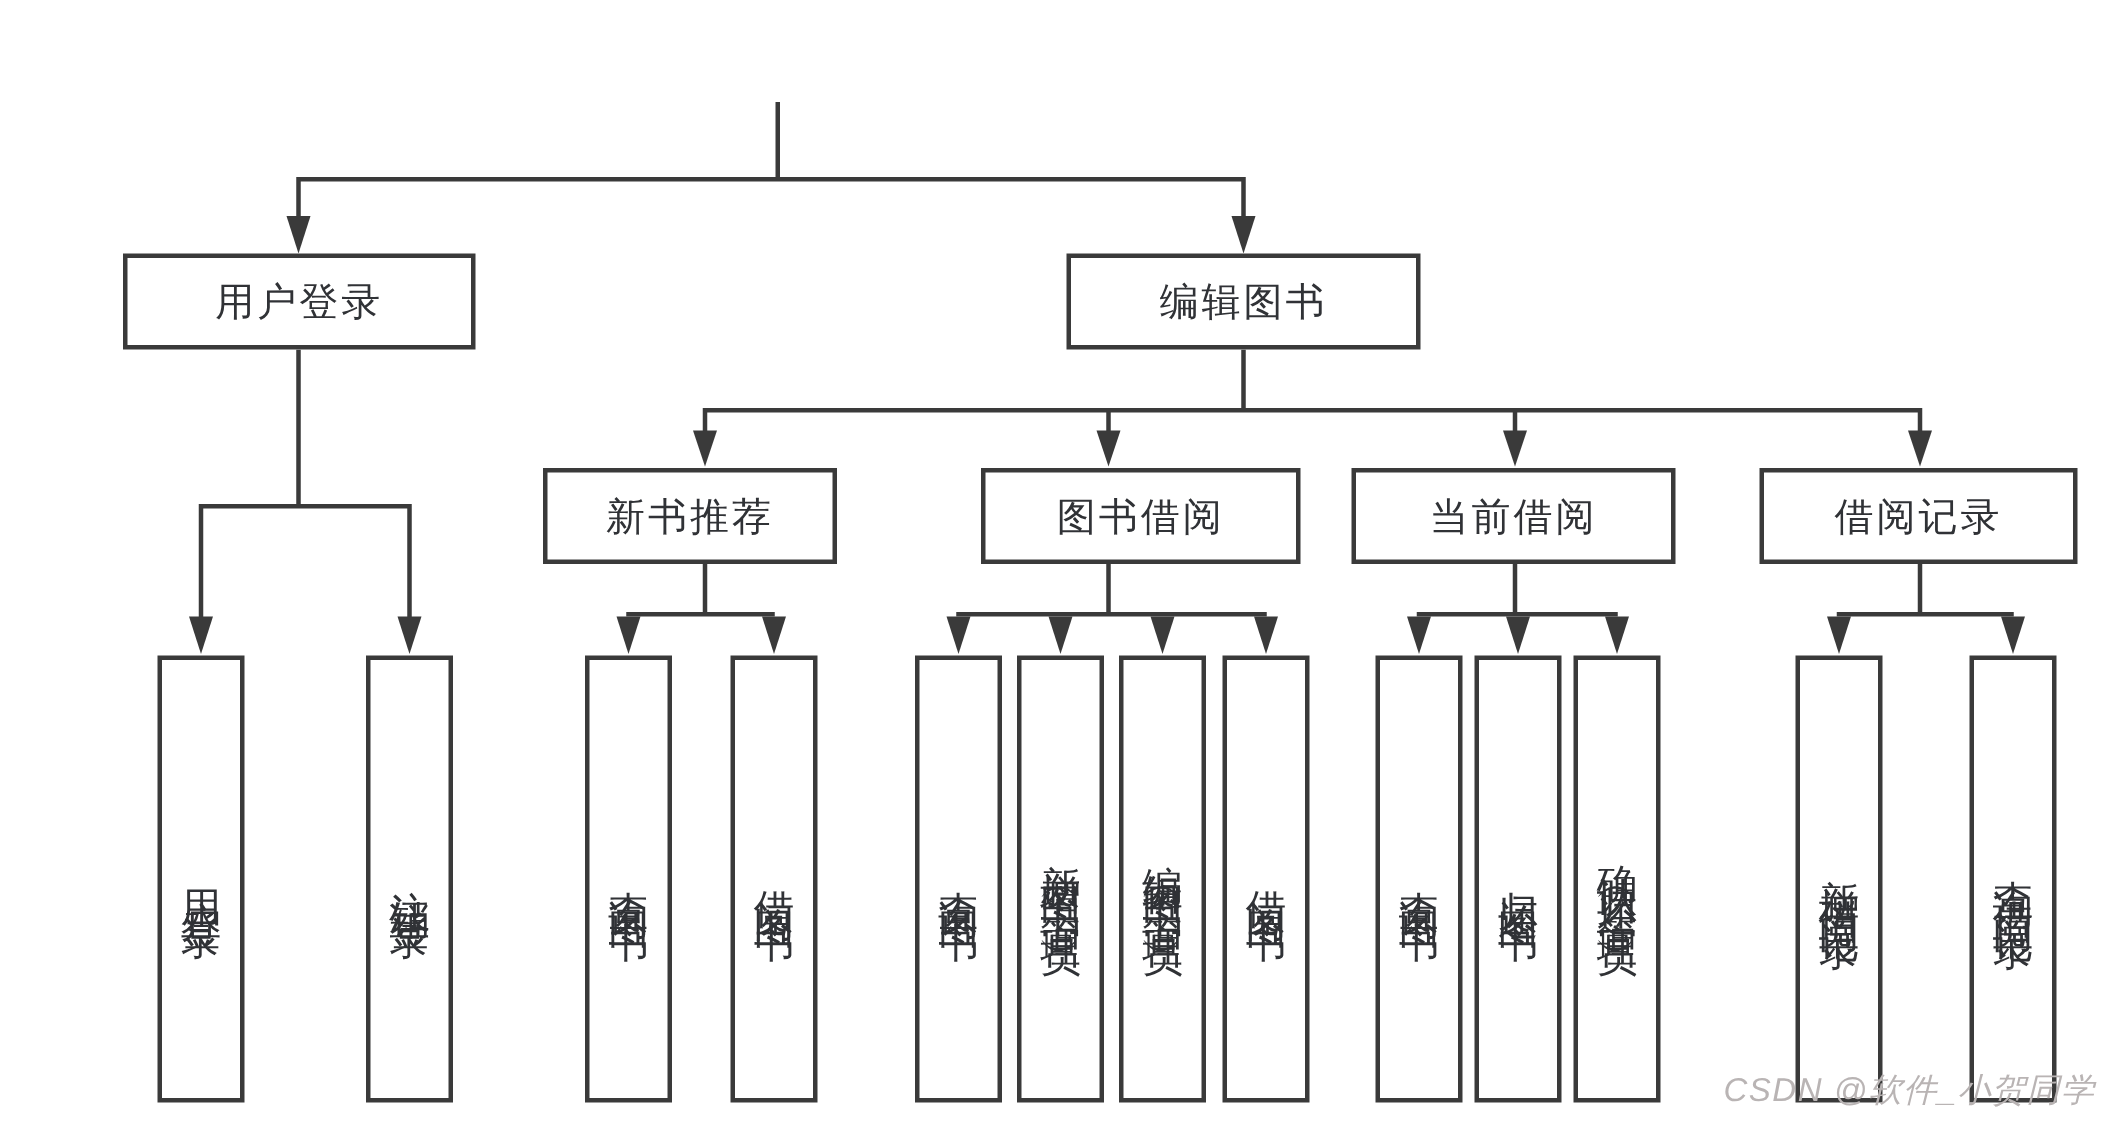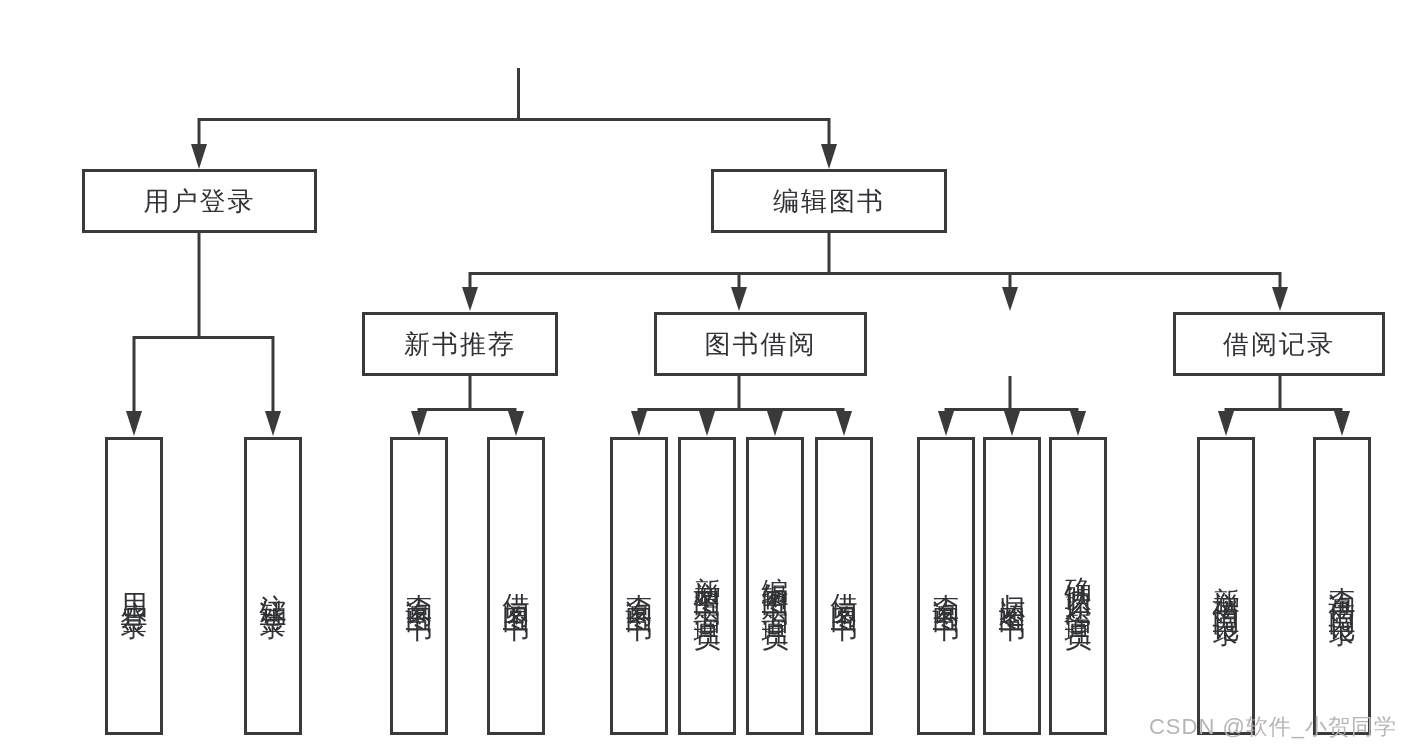--- a/index.html
+++ b/index.html
@@ -58,20 +58,21 @@
   }
   .watermark {
     position: absolute;
     right: 8px;
     bottom: 5px;
     font-size: 22px;
     letter-spacing: 1px;
     color: var(--color-watermark, #b9b4b4);
     z-index: 5;
     white-space: nowrap;
+    font-style: italic;
   }
 </style>
 </head>
 <body>
 
 <div class="canvas">
 
   <svg class="wires" viewBox="0 0 1405 747" aria-hidden="true">
     <g>
       <path class="ln" d="M518.5,68 V121 M197.5,119.5 H830.5 M199,119 V146 M829,119 V146"></path>
@@ -114,20 +115,21 @@
       <polygon class="ah" points="1334,411 1350,411 1342,436"></polygon>
     </g>
   </svg>
 
 
   <div class="box h" style="left:82px; top:169px; width:235px; height:64px;">用户登录</div>
   <div class="box h" style="left:711px; top:169px; width:236px; height:64px;">编辑图书</div>
 
   <div class="box h" style="left:362px; top:312px; width:196px; height:64px;">新书推荐</div>
   <div class="box h" style="left:633px; top:312px; width:213px; height:64px;margin-left:21px;">图书借阅</div>
+  <div class="box h" style="left:901px; top:312px; width:216px; height:64px;">当前借阅</div>
   <div class="box h" style="left:1173px; top:312px; width:212px; height:64px;text-align:center;">借阅记录</div>
 
   <div class="box v" style="left:105px; top:437px; width:58px; height:298px;">用户登录</div>
   <div class="box v" style="left:244px; top:437px; width:58px; height:298px;">注销登录</div>
 
   <div class="box v" style="left:390px; top:437px; width:58px; height:298px;">查询图书</div>
   <div class="box v" style="left:487px; top:437px; width:58px; height:298px;">借阅图书</div>
 
   <div class="box v" style="left:610px; top:437px; width:58px; height:298px;">查询图书</div>
   <div class="box v" style="left:678px; top:437px; width:58px; height:298px;">新增图书（管理员）</div>

